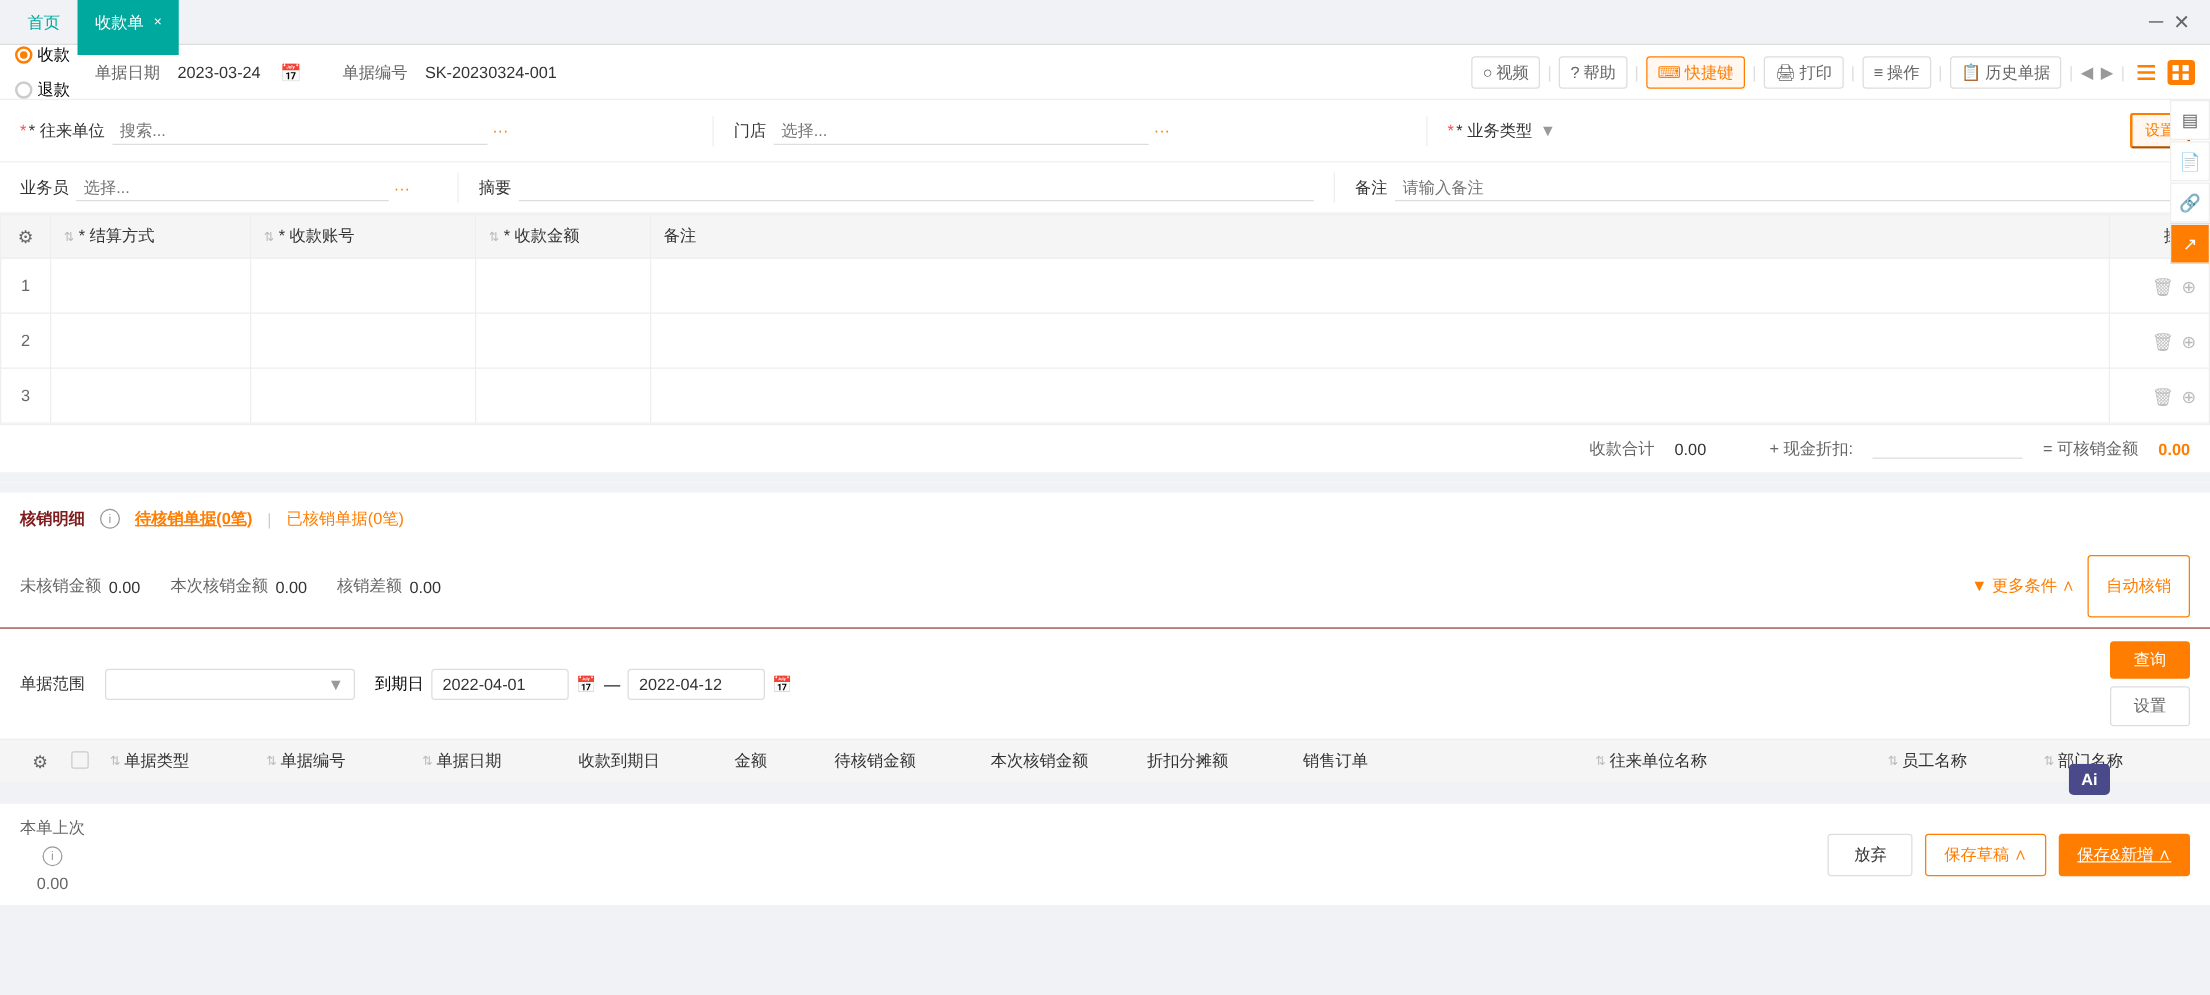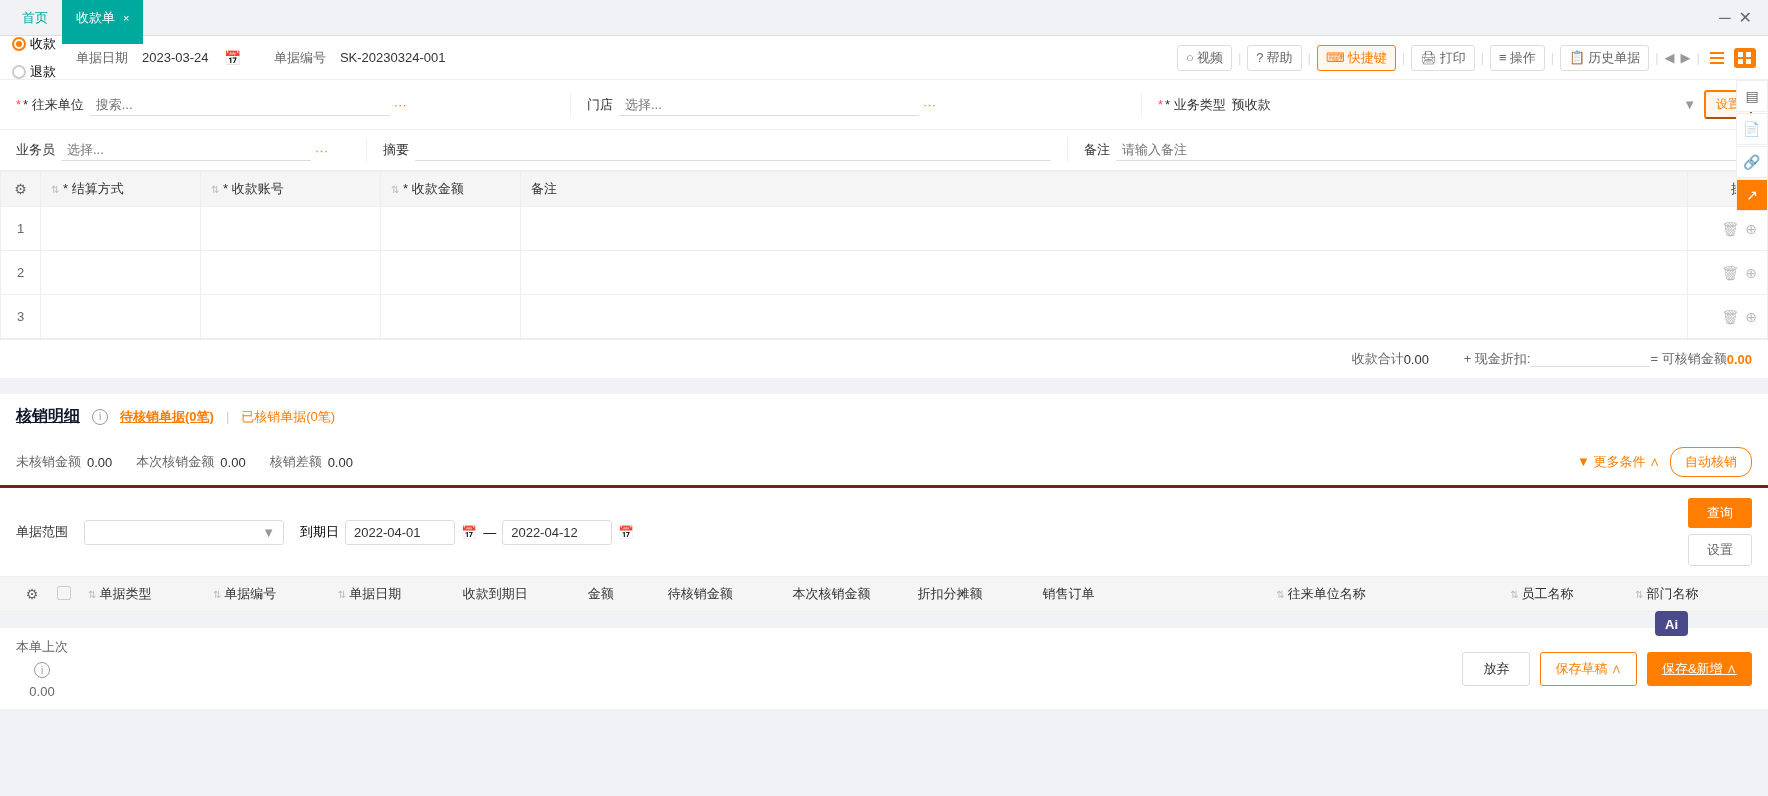--- a/index.html
+++ b/index.html
@@ -59,49 +59,49 @@
       text-align: left; font-weight: normal; color: #333; white-space: nowrap;
     }
     .data-table td {
       border: 1px solid #eee; padding: 6px 10px; color: #333; height: 44px;
     }
     .data-table .row-num { color: #666; text-align: center; width: 40px; }
 
     
     .summary-row {
       display: flex; align-items: center; justify-content: flex-end;
-      padding: 10px 16px; gap: 0; border-top: 1px solid #eee;
+      padding: 10px 16px; gap: 16px; border-top: 1px solid #eee;
       background: #fff;
     }
     .summary-label { color: #666; }
     .summary-value { color: #333; min-width: 60px; }
     .summary-orange { color: #ff7d00; font-weight: bold; }
     .summary-input {
       border: none; border-bottom: 1px solid #ddd; width: 100px; outline: none;
       text-align: center; font-size: 13px;
     }
 
     
     .section-header {
       display: flex; align-items: center; padding: 12px 16px; gap: 12px;
       background: #fff; border-top: 8px solid #f0f2f5;
     }
-    .section-title { font-size: 16px; font-weight: bold; color: #0f172a; text-decoration: underline; }
+    .section-title { font-size: 13px; font-weight: bold; color: #7f1d1d; }
 
     
     .stats-row {
       display: flex; align-items: center; padding: 8px 16px; gap: 24px;
-      background: #fff; border-bottom: 3px solid #7f1d1d;
+      background: #fff; border-bottom: 1px solid #7f1d1d;
     }
     .stat-item { display: flex; align-items: center; gap: 6px; }
     .stat-label { color: #666; }
     .stat-value { color: #333; }
     .btn-auto-clear {
       background: #fff; border: 1px solid #ff7d00; color: #ff7d00;
-      padding: 5px 14px; border-radius: 13px; cursor: pointer; font-size: 13px;
+      padding: 15px 14px; border-radius: 3px; cursor: pointer; font-size: 13px;
     }
 
     
     .date-range { display: flex; align-items: center; gap: 6px; }
     .date-input {
       border: 1px solid #ddd; border-radius: 3px; padding: 4px 8px;
       font-size: 13px; color: #333; outline: none; width: 110px;
     }
     .date-icon { color: #ff7d00; cursor: pointer; }
 
@@ -289,21 +289,20 @@
   <div style="width:1px;background:#eee;height:24px;margin:0 16px;"></div>
   <div style="display:flex; align-items:center; flex:1; min-width:200px;">
     <span style="color:#333; white-space:nowrap; margin-right:6px;">门店</span>
     <input type="text" class="field-input" style="flex: 1 1 0%; max-width: 300px;" placeholder="选择...">
     <span class="more-btn">···</span>
   </div>
   <div style="width:1px;background:#eee;height:24px;margin:0 16px;"></div>
   <div style="display:flex; align-items:center; flex:1; min-width:200px;">
     <span style="color:#ff4d4f; margin-right:2px;">*</span>
     <span style="color:#333; white-space:nowrap; margin-right:6px;">* 业务类型</span>
-    <span style="color:#333; flex:1;">预收款</span>
     <span style="color:#999;cursor:pointer;">▼</span>
   </div>
   <div style="margin-left:8px;">
     <button class="toolbar-btn-settings">设置</button>
   </div>
 </div>
 
 <div style="background:#fff; padding: 8px 16px; border-bottom: 1px solid #eee; display:flex; gap:0;">
   <div style="display:flex; align-items:center; flex:1;">
     <span style="color:#333; white-space:nowrap; margin-right:6px;">业务员</span>

